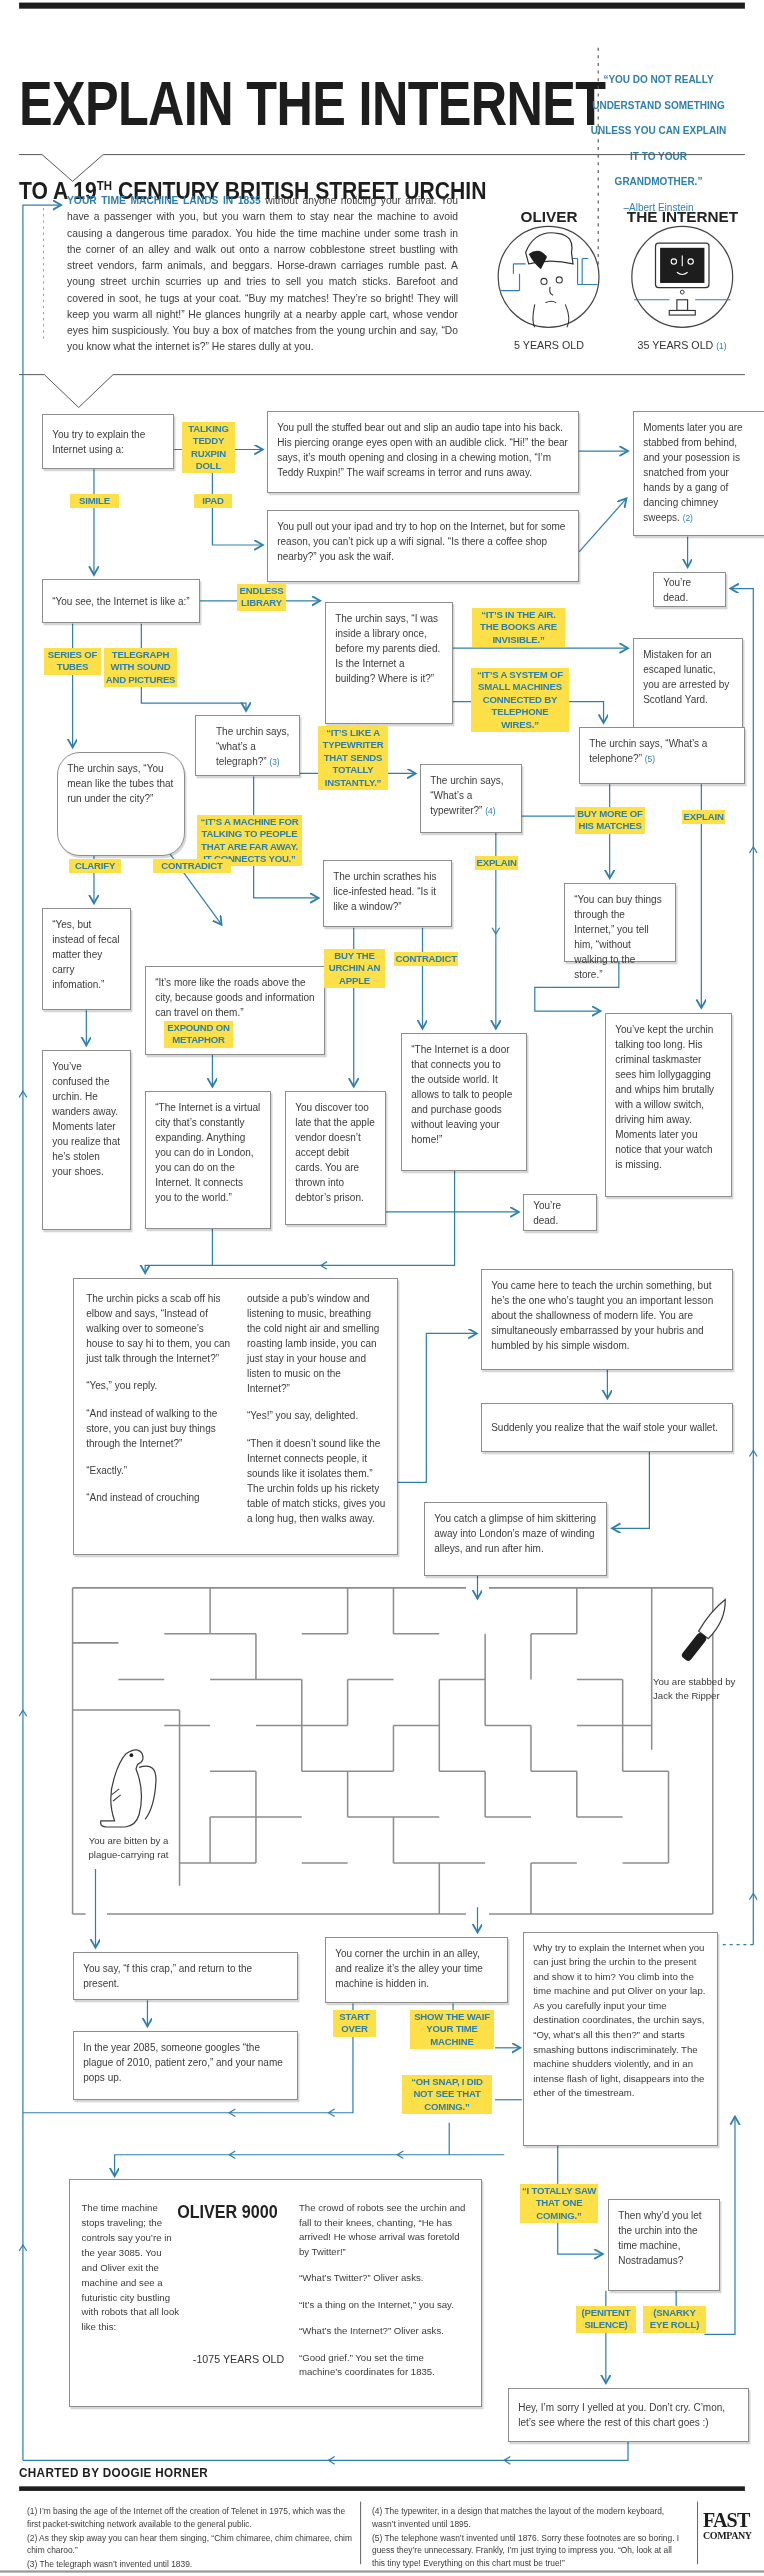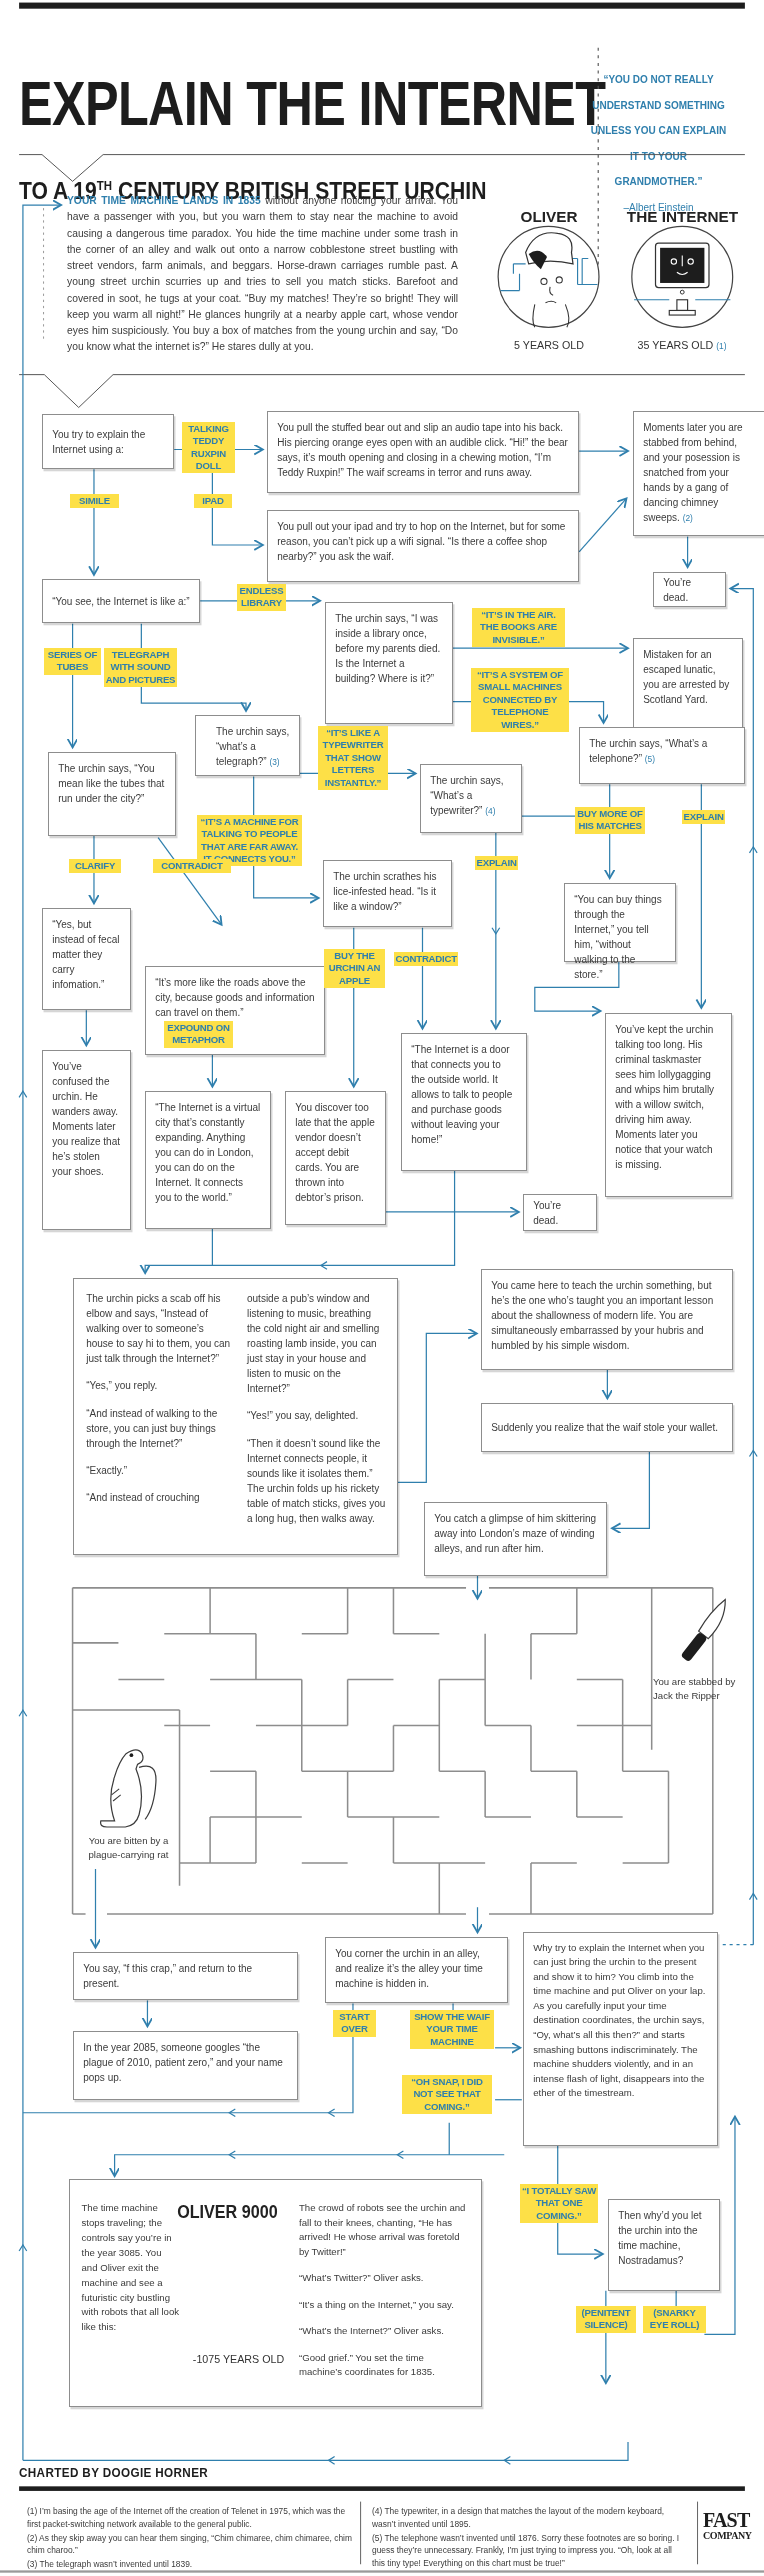--- a/index.html
+++ b/index.html
@@ -214,21 +214,21 @@
 <div class="box" style="left:267px;top:411px;width:312px;height:82px;">You pull the stuffed bear out and slip an audio tape into his back. His piercing orange eyes open with an audible click. “Hi!” the bear says, it’s mouth opening and closing in a chewing motion, “I’m Teddy Ruxpin!” The waif screams in terror and runs away.</div>
 <div class="box" style="left:633px;top:411px;width:132px;height:125px;"><span>Moments later you are stabbed from behind, and your posession is snatched from your hands by a gang of dancing chimney sweeps. </span><span class="ref">(2)</span></div>
 <div class="box" style="left:267px;top:510px;width:312px;height:72px;">You pull out your ipad and try to hop on the Internet, but for some reason, you can’t pick up a wifi signal. “Is there a coffee shop nearby?” you ask the waif.</div>
 <div class="box center" style="left:653px;top:572px;width:73px;height:35px;">You’re dead.</div>
 <div class="box center" style="left:42px;top:579px;width:158px;height:44px;">“You see, the Internet is like a:”</div>
 <div class="box" style="left:325px;top:602px;width:128px;height:122px;">The urchin says, “I was inside a library once, before my parents died. Is the Internet a building? Where is it?”</div>
 <div class="box" style="left:633px;top:638px;width:110px;height:102px;">Mistaken for an escaped lunatic, you are arrested by Scotland Yard.</div>
 <div class="box" style="left:579px;top:727px;width:166px;height:57px;"><span>The urchin says, “What’s a telephone?” </span><span class="ref">(5)</span></div>
 <div class="box" style="left:195px;top:715px;width:105px;height:61px;padding-left:20px;"><span>The urchin says, “what’s a telegraph?” </span><span class="ref">(3)</span></div>
 <div class="box" style="left:420px;top:764px;width:102px;height:69px;"><span>The urchin says, “What’s a typewriter?” </span><span class="ref">(4)</span></div>
-<div class="box" style="left:48px;top:752px;width:128px;height:84px;">The urchin says, “You mean like the tubes that run under the city?”</div>
+<div class="box" style="left:57px;top:752px;width:128px;height:104px;border-radius:23px;">The urchin says, “You mean like the tubes that run under the city?”</div>
 <div class="box" style="left:323px;top:860px;width:129px;height:67px;">The urchin scrathes his lice-infested head. “Is it like a window?”</div>
 <div class="box" style="left:42px;top:908px;width:89px;height:102px;">“Yes, but instead of fecal matter they carry infomation.”</div>
 <div class="box" style="left:145px;top:929px;width:180px;height:89px;margin-top:37px;">“It’s more like the roads above the city, because goods and information can travel on them.”</div>
 <div class="box" style="left:564px;top:883px;width:112px;height:79px;">“You can buy things through the Internet,” you tell him, “without walking to the store.”</div>
 <div class="box" style="left:605px;top:1013px;width:127px;height:184px;">You’ve kept the urchin talking too long. His criminal taskmaster sees him lollygagging and whips him brutally with a willow switch, driving him away. Moments later you notice that your watch is missing.</div>
 <div class="box" style="left:42px;top:1050px;width:89px;height:180px;">You’ve confused the urchin. He wanders away. Moments later you realize that he’s stolen your shoes.</div>
 <div class="box" style="left:145px;top:1091px;width:126px;height:138px;">“The Internet is a virtual city that’s constantly expanding. Anything you can do in London, you can do on the Internet. It connects you to the world.”</div>
 <div class="box" style="left:285px;top:1091px;width:101px;height:134px;">You discover too late that the apple vendor doesn’t accept debit cards. You are thrown into debtor’s prison.</div>
 <div class="box" style="left:401px;top:1033px;width:126px;height:138px;">“The Internet is a door that connects you to the outside world. It allows to talk to people and purchase goods without leaving your home!”</div>
 <div class="box center" style="left:523px;top:1194px;width:74px;height:37px;">You’re dead.</div>
@@ -264,30 +264,31 @@
   <div style="position:absolute;left:92px;top:171px;width:153px;text-align:center;font-size:10.7px;color:#333;">-1075 YEARS OLD</div>
   <div style="position:absolute;left:229px;top:21.4px;width:168px;font-size:9.6px;line-height:1.5;">
     <p>The crowd of robots see the urchin and fall to their knees, chanting, “He has arrived! He whose arrival was foretold by Twitter!”</p>
     <p>“What’s Twitter?” Oliver asks.</p>
     <p>“It’s a thing on the Internet,” you say.</p>
     <p>“What’s the Internet?” Oliver asks.</p>
     <p>“Good grief.” You set the time machine’s coordinates for 1835.</p>
   </div>
 </div>
 
+<div class="box center" style="left:508px;top:2388px;width:241px;height:54px;">Hey, I’m sorry I yelled at you. Don’t cry. C’mon, let’s see where the rest of this chart goes  :)</div>
 
 <div class="lbl" style="left:182px;top:422px;width:53px;">TALKING TEDDY RUXPIN DOLL</div>
 <div class="lbl" style="left:70px;top:494px;width:49px;">SIMILE</div>
 <div class="lbl" style="left:194px;top:494px;width:38px;">IPAD</div>
 <div class="lbl" style="left:237px;top:584px;width:49px;">ENDLESS LIBRARY</div>
 <div class="lbl" style="left:44px;top:648px;width:57px;">SERIES OF TUBES</div>
 <div class="lbl" style="left:104px;top:648px;width:73px;">TELEGRAPH WITH SOUND AND PICTURES</div>
 <div class="lbl" style="left:472px;top:608px;width:93px;">“IT’S IN THE AIR. THE BOOKS ARE INVISIBLE.”</div>
 <div class="lbl" style="left:471px;top:668px;width:98px;">“IT’S A SYSTEM OF SMALL MACHINES CONNECTED BY TELEPHONE WIRES.”</div>
-<div class="lbl" style="left:318px;top:726px;width:70px;">“IT’S LIKE A TYPEWRITER THAT SHOW LETTERS INSTANTLY.”</div>
+<div class="lbl" style="left:318px;top:726px;width:70px;">“IT’S LIKE A TYPEWRITER THAT SENDS TOTALLY INSTANTLY.”</div>
 <div class="lbl" style="left:197px;top:815px;width:105px;">“IT’S A MACHINE FOR TALKING TO PEOPLE THAT ARE FAR AWAY. IT CONNECTS YOU.”</div>
 <div class="lbl" style="left:475px;top:856px;width:43px;">EXPLAIN</div>
 <div class="lbl" style="left:575px;top:807px;width:70px;">BUY MORE OF HIS MATCHES</div>
 <div class="lbl" style="left:682px;top:810px;width:43px;">EXPLAIN</div>
 <div class="lbl" style="left:69px;top:859px;width:52px;">CLARIFY</div>
 <div class="lbl" style="left:153px;top:859px;width:78px;">CONTRADICT</div>
 <div class="lbl" style="left:394px;top:952px;width:64px;">CONTRADICT</div>
 <div class="lbl" style="left:164px;top:1021px;width:69px;">EXPOUND ON METAPHOR</div>
 <div class="lbl" style="left:324px;top:949px;width:61px;">BUY THE URCHIN AN APPLE</div>
 <div class="lbl" style="left:333px;top:2010px;width:43px;">START OVER</div>

